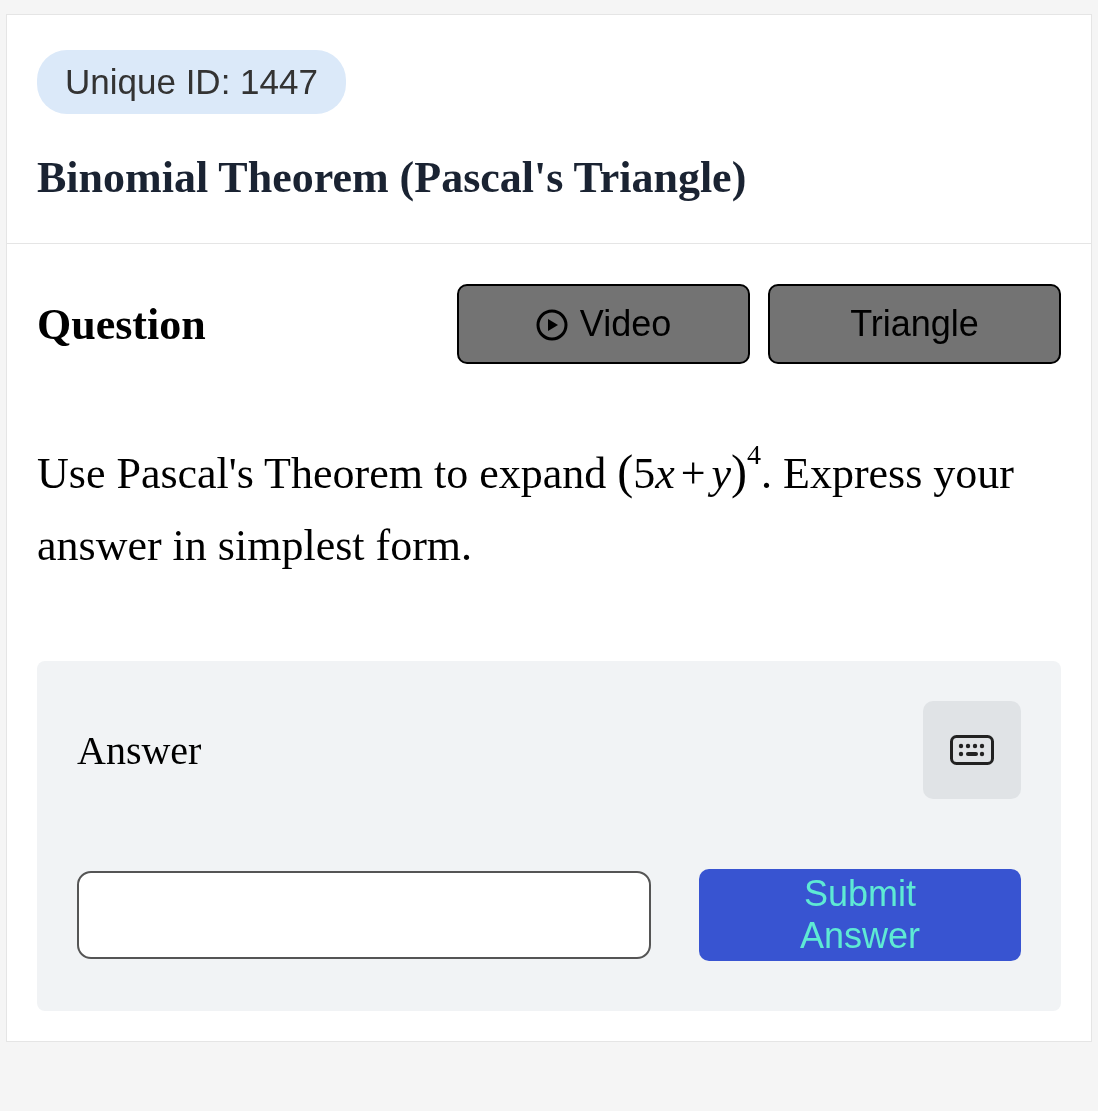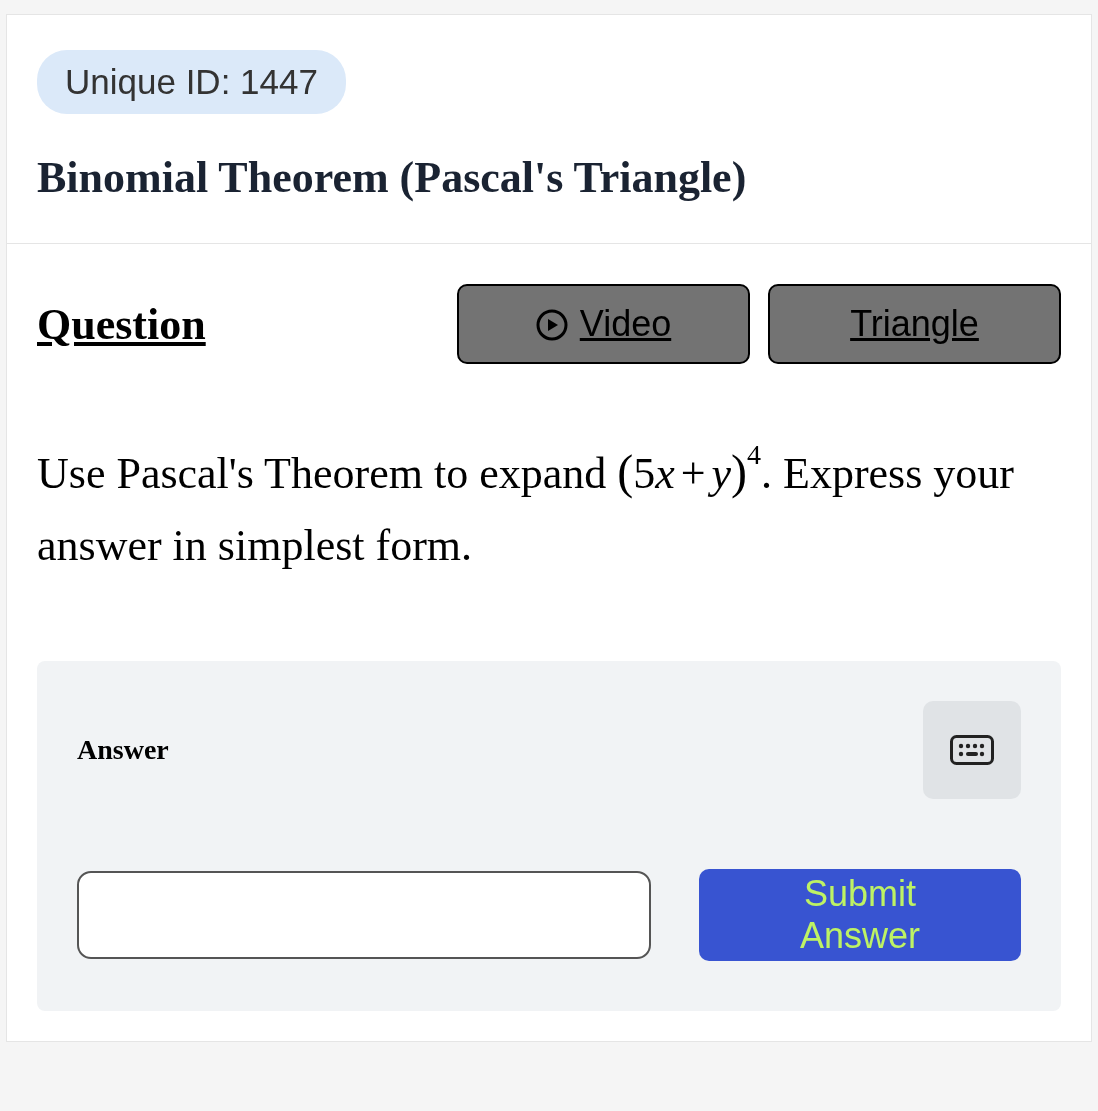--- a/index.html
+++ b/index.html
@@ -40,21 +40,20 @@
       font-family: Georgia, 'Times New Roman', serif;
     }
     .question-section {
       padding: 40px 30px 30px 30px;
     }
     .question-header {
       display: flex;
       align-items: center;
       justify-content: space-between;
       margin-bottom: 70px;
-      text-decoration: underline;
     }
     .question-label {
       font-size: 44px;
       font-weight: bold;
       color: #000;
       font-family: Georgia, 'Times New Roman', serif;
     }
     .button-group {
       display: flex;
       gap: 18px;
@@ -113,22 +112,22 @@
       border-radius: 8px;
       padding: 40px 40px 50px 40px;
     }
     .answer-header {
       display: flex;
       align-items: center;
       justify-content: space-between;
       margin-bottom: 70px;
     }
     .answer-label {
-      font-size: 28px;
-      font-weight: bold;
+      font-size: 40px;
+      font-weight: normal;
       color: #000;
       font-family: Georgia, 'Times New Roman', serif;
     }
     .keyboard-button {
       background: #e0e3e6;
       border: none;
       border-radius: 10px;
       width: 98px;
       height: 98px;
       display: flex;
@@ -150,21 +149,21 @@
       background: #fff;
       border: 2px solid #555;
       border-radius: 14px;
       height: 88px;
       font-size: 32px;
       padding: 0 20px;
       font-family: Georgia, 'Times New Roman', serif;
     }
     .submit-button {
       background: #3854d1;
-      color: #bef264;
+      color: #5eead4;
       border: none;
       border-radius: 10px;
       padding: 0 42px;
       height: 92px;
       font-size: 36px;
       font-family: -apple-system, BlinkMacSystemFont, 'Segoe UI', sans-serif;
       cursor: pointer;
       width: 322px;
     }
   </style>

